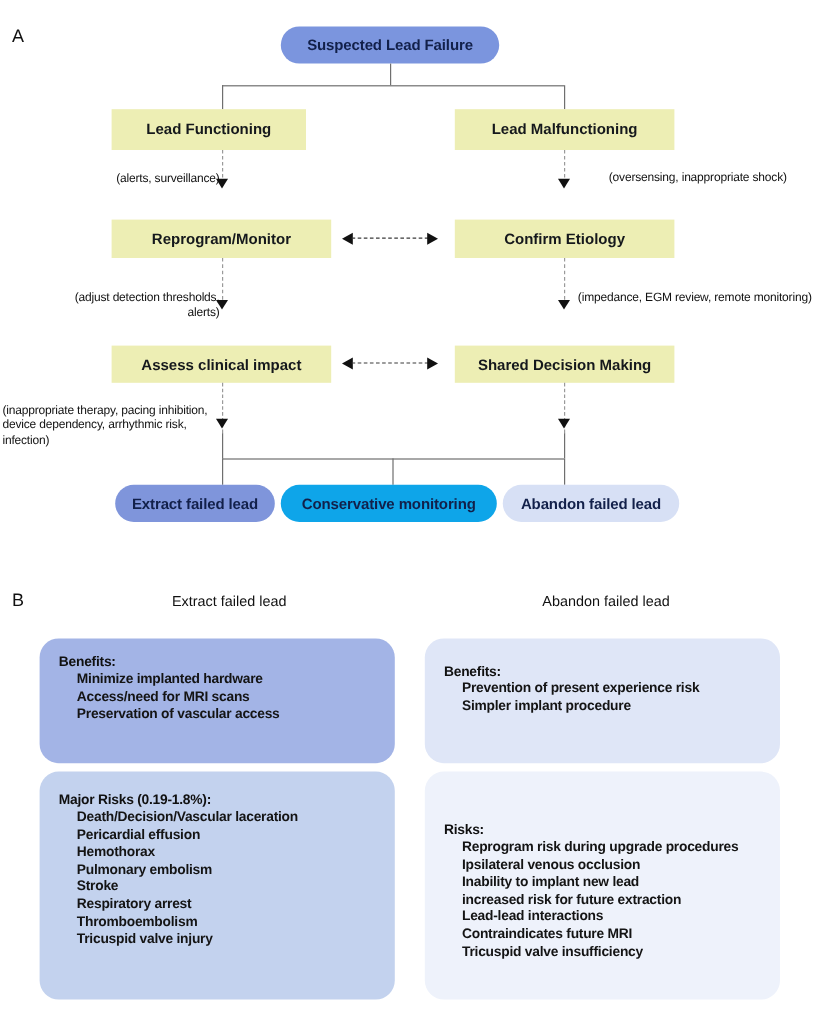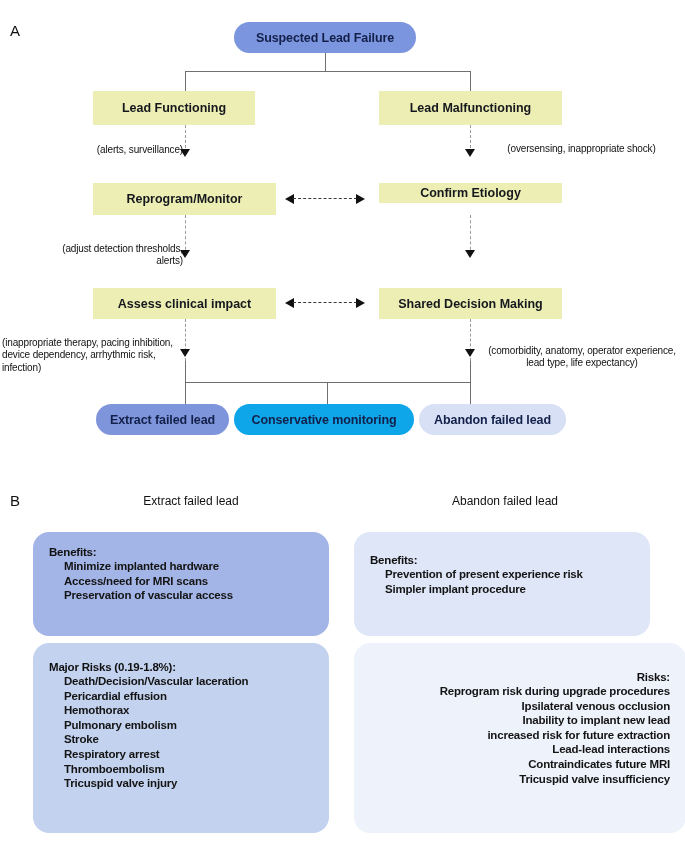--- a/index.html
+++ b/index.html
@@ -166,30 +166,30 @@
   <div class="vline" style="left:185px; top:319px; height:42px;"></div>
   <div class="arrowhead-down" style="left:180px; top:349px;"></div>
   <div class="note leftal" style="left:2px; top:337px; width:178px; text-align:left;">(inappropriate therapy, pacing inhibition, device dependency, arrhythmic risk, infection)</div>
 
   <div class="boxy" style="left:379px; top:91px; width:183px; height:34px; background:#EDEEB4;">Lead Malfunctioning</div>
 
   <div class="vline" style="left:470px; top:125px; height:28px;"></div>
   <div class="arrowhead-down" style="left:465px; top:149px;"></div>
   <div class="note right" style="left:479px; top:143px; width:205px;">(oversensing, inappropriate shock)</div>
 
-  <div class="boxy" style="left:379px; top:183px; width:183px; height:20px; background:#EDEEB4;">Confirm Etiology</div>
+  <div class="boxy" style="left:379px; top:183px; width:183px; height:32px; background:#EDEEB4;">Confirm Etiology</div>
 
   <div class="vline" style="left:470px; top:215px; height:40px;"></div>
   <div class="arrowhead-down" style="left:465px; top:250px;"></div>
+  <div class="note right" style="left:479px; top:243px; width:200px;">(impedance, EGM review, remote monitoring)</div>
 
   <div class="boxy" style="left:379px; top:288px; width:183px; height:31px; background:#EDEEB4;">Shared Decision Making</div>
 
   <div class="vline" style="left:470px; top:319px; height:42px;"></div>
   <div class="arrowhead-down" style="left:465px; top:349px;"></div>
-  <div class="note right" style="left:479px; top:345px; width:206px;">(comorbidity, anatomy, operator experience, lead type, life expectancy)</div>
 
   <div class="dbl-arrow" style="left:285px; top:193px; width:80px;">
     <div class="head-l"></div>
     <div class="dash"></div>
     <div class="head-r"></div>
   </div>
   <div class="dbl-arrow" style="left:285px; top:297px; width:80px;">
     <div class="head-l"></div>
     <div class="dash"></div>
     <div class="head-r"></div>
@@ -238,21 +238,21 @@
   </div>
 
   <div class="card" style="left:354px; top:62px; width:296px; height:104px; background:#DFE6F7; padding-top:22px;">
     <div class="heading">Benefits:</div>
     <ul>
       <li>Prevention of present experience risk</li>
       <li>Simpler implant procedure</li>
     </ul>
   </div>
 
-  <div class="card" style="left:354px; top:173px; width:332px; height:190px; background:#EEF2FB; padding-top:28px;text-align:right;">
+  <div class="card" style="left:354px; top:173px; width:296px; height:190px; background:#EEF2FB; padding-top:43px;">
     <div class="heading">Risks:</div>
     <ul>
       <li>Reprogram risk during upgrade procedures</li>
       <li>Ipsilateral venous occlusion</li>
       <li>Inability to implant new lead</li>
       <li>increased risk for future extraction</li>
       <li>Lead-lead interactions</li>
       <li>Contraindicates future MRI</li>
       <li>Tricuspid valve insufficiency</li>
     </ul>

